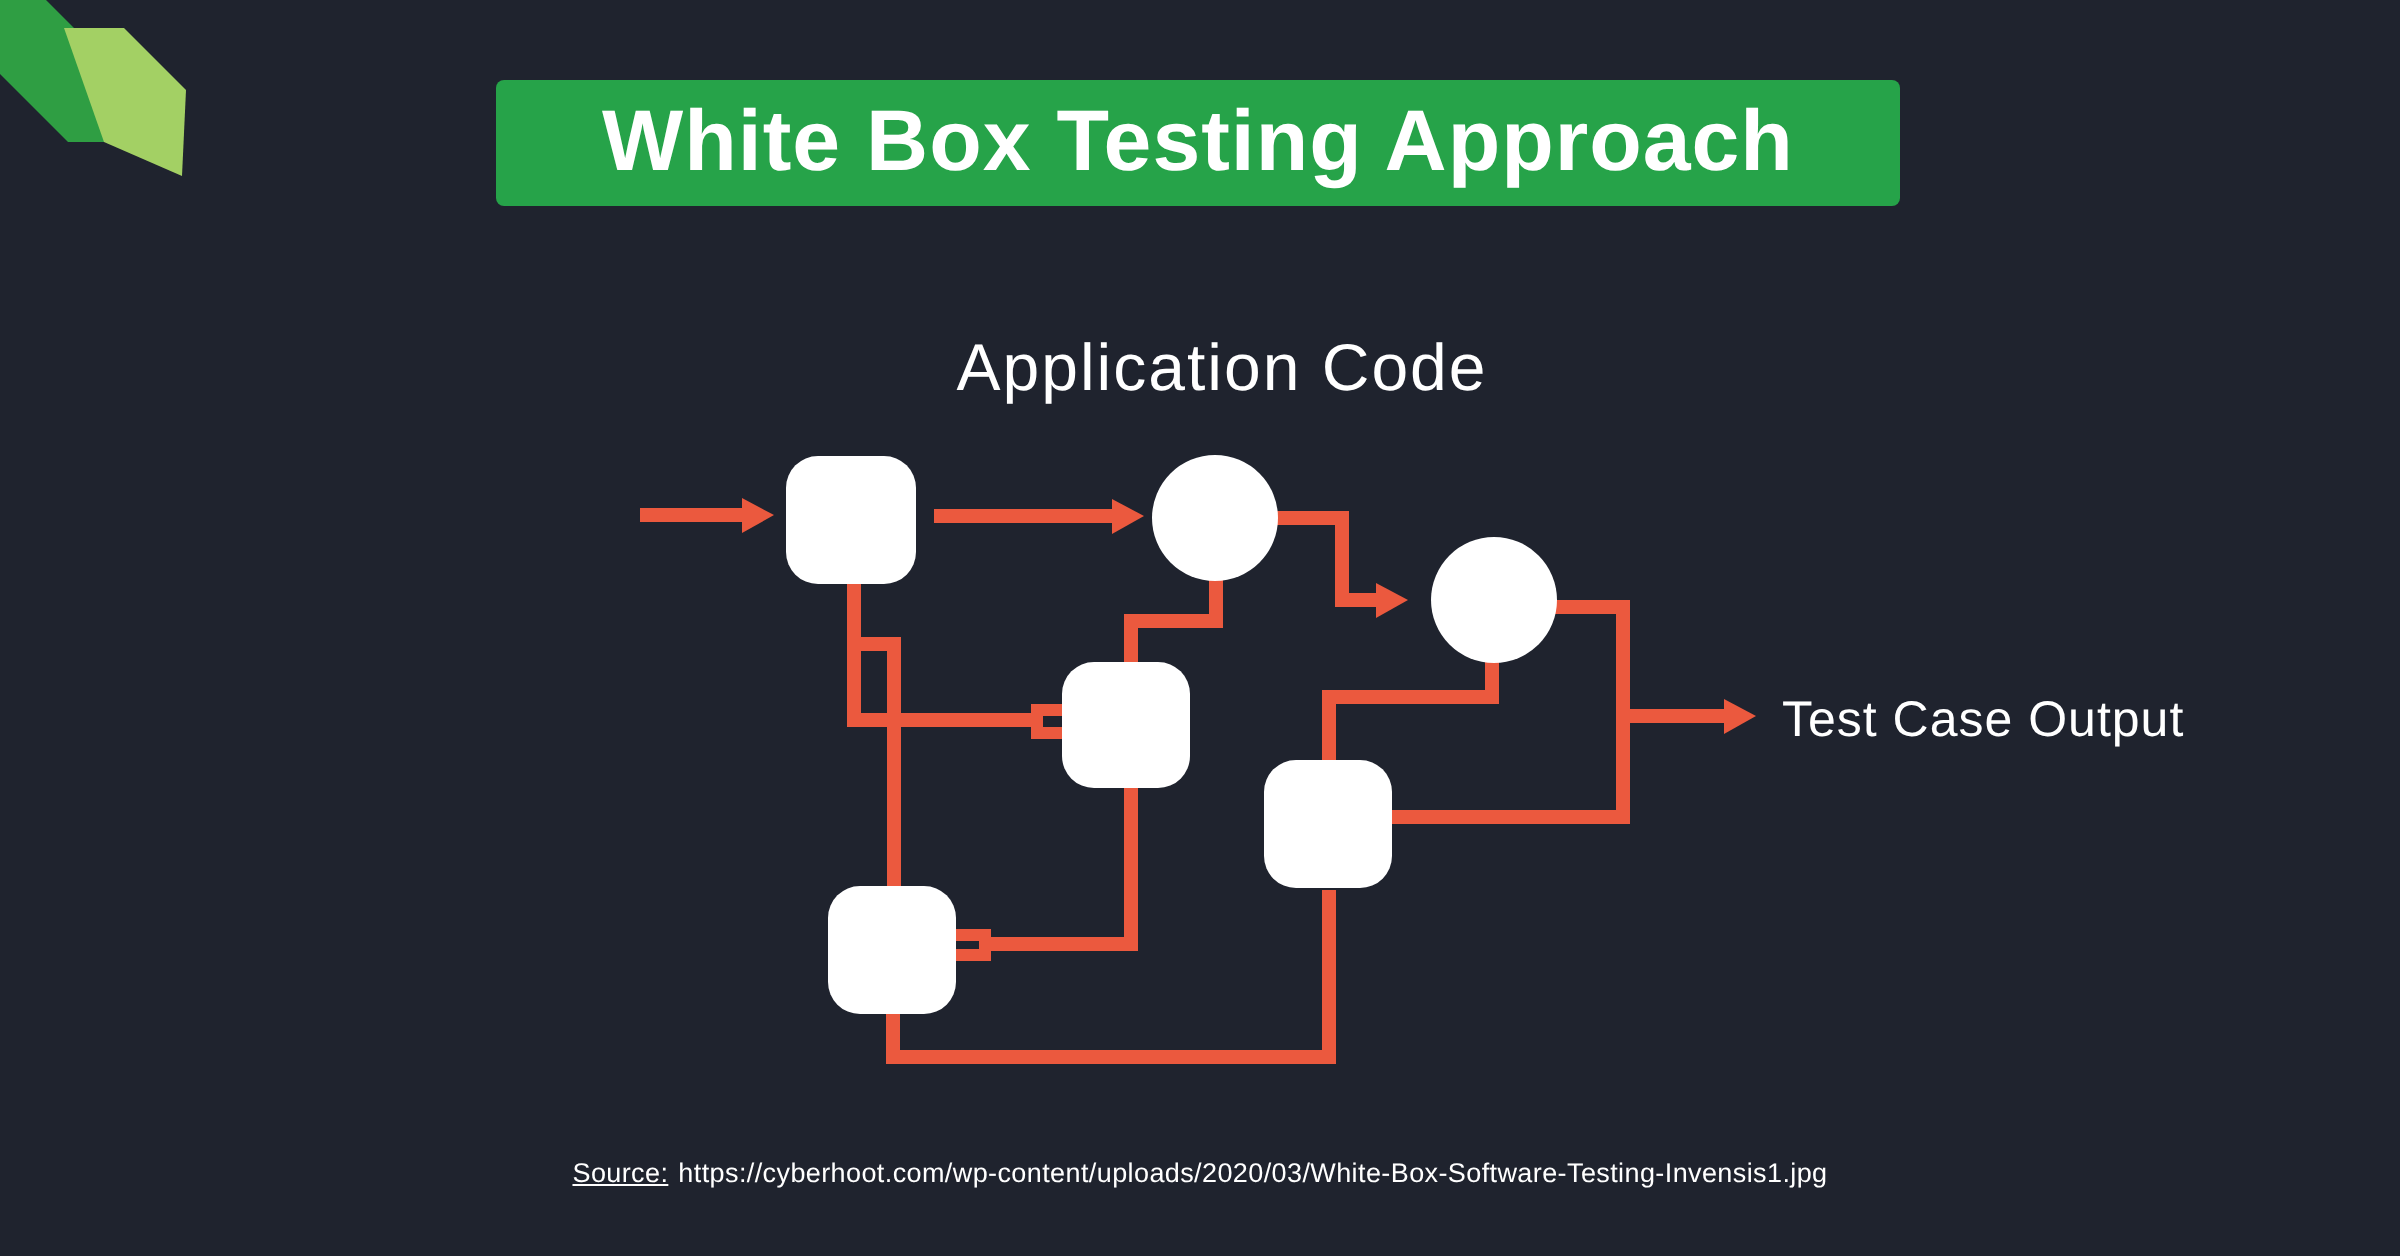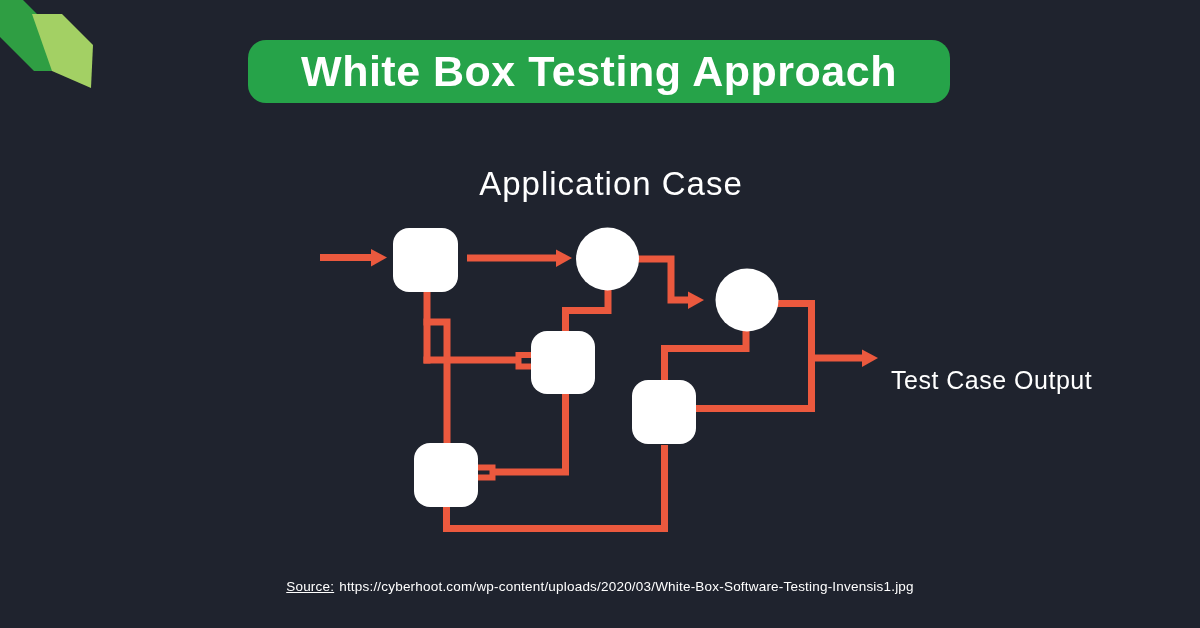--- a/index.html
+++ b/index.html
@@ -23,38 +23,38 @@
   .diagram-svg{position:absolute;left:0;top:0;width:1200px;height:628px;}
   .connector{fill:none;stroke:var(--color-connector_orange,#EB593E);stroke-width:7;stroke-linejoin:miter;}
   .bracket{fill:none;stroke:var(--color-connector_orange,#EB593E);stroke-width:6;stroke-linejoin:miter;}
   .arrowhead{fill:var(--color-connector_orange,#EB593E);stroke:none;}
   .node{fill:var(--color-node_white,#FFFFFF);stroke:none;}
   .ribbon-dark{fill:var(--color-ribbon_dark_green,#2F9E43);}
   .ribbon-light{fill:var(--color-ribbon_light_green,#A3D064);}
   .banner{
     position:absolute;left:248px;top:40px;width:702px;height:63px;
     background:var(--color-banner_green,#26A349);
-    border-radius:18px;
+    border-radius:4px;
     display:flex;align-items:center;justify-content:center;
   }
   .banner-title{
     color:var(--color-text_white,#fff);
     font-size:43px;font-weight:700;letter-spacing:.5px;white-space:nowrap;
   }
   .app-code-title{
     position:absolute;left:436px;top:165px;width:350px;
     text-align:center;color:var(--color-text_white,#fff);
     font-size:33px;font-weight:400;letter-spacing:1px;white-space:nowrap;
   }
   .io-label{
     position:absolute;color:var(--color-text_white,#fff);
     font-size:25px;font-weight:400;letter-spacing:.5px;white-space:nowrap;
   }
   .io-label.input{left:136px;top:243px;}
-  .io-label.output{left:891px;top:346px;margin-top:20px;}
+  .io-label.output{left:891px;top:346px;}
   .source-line{
     position:absolute;left:0;top:579px;width:1200px;
     text-align:center;color:var(--color-text_white,#fff);
     font-size:13.5px;letter-spacing:.2px;white-space:nowrap;
   }
   .source-label{text-decoration:underline;}
   .source-url{margin-left:5px;}
 </style>
 </head>
 <body>
@@ -104,21 +104,21 @@
       <rect class="node" x="531" y="331" width="64" height="63" rx="16"></rect>
       <rect class="node" x="632" y="380" width="64" height="64" rx="16"></rect>
       <rect class="node" x="414" y="443" width="64" height="64" rx="16"></rect>
     </g>
   </svg>
 
   <div class="banner">
     <span class="banner-title">White Box Testing Approach</span>
   </div>
 
-  <div class="app-code-title">Application Case</div>
+  <div class="app-code-title">Application Code</div>
 
   <div class="io-label output">Test Case Output</div>
 
   <div class="source-line">
     <span class="source-label">Source:</span><span class="source-url">https://cyberhoot.com/wp-content/uploads/2020/03/White-Box-Software-Testing-Invensis1.jpg</span>
   </div>
 
 </div>
 
 </body></html>

